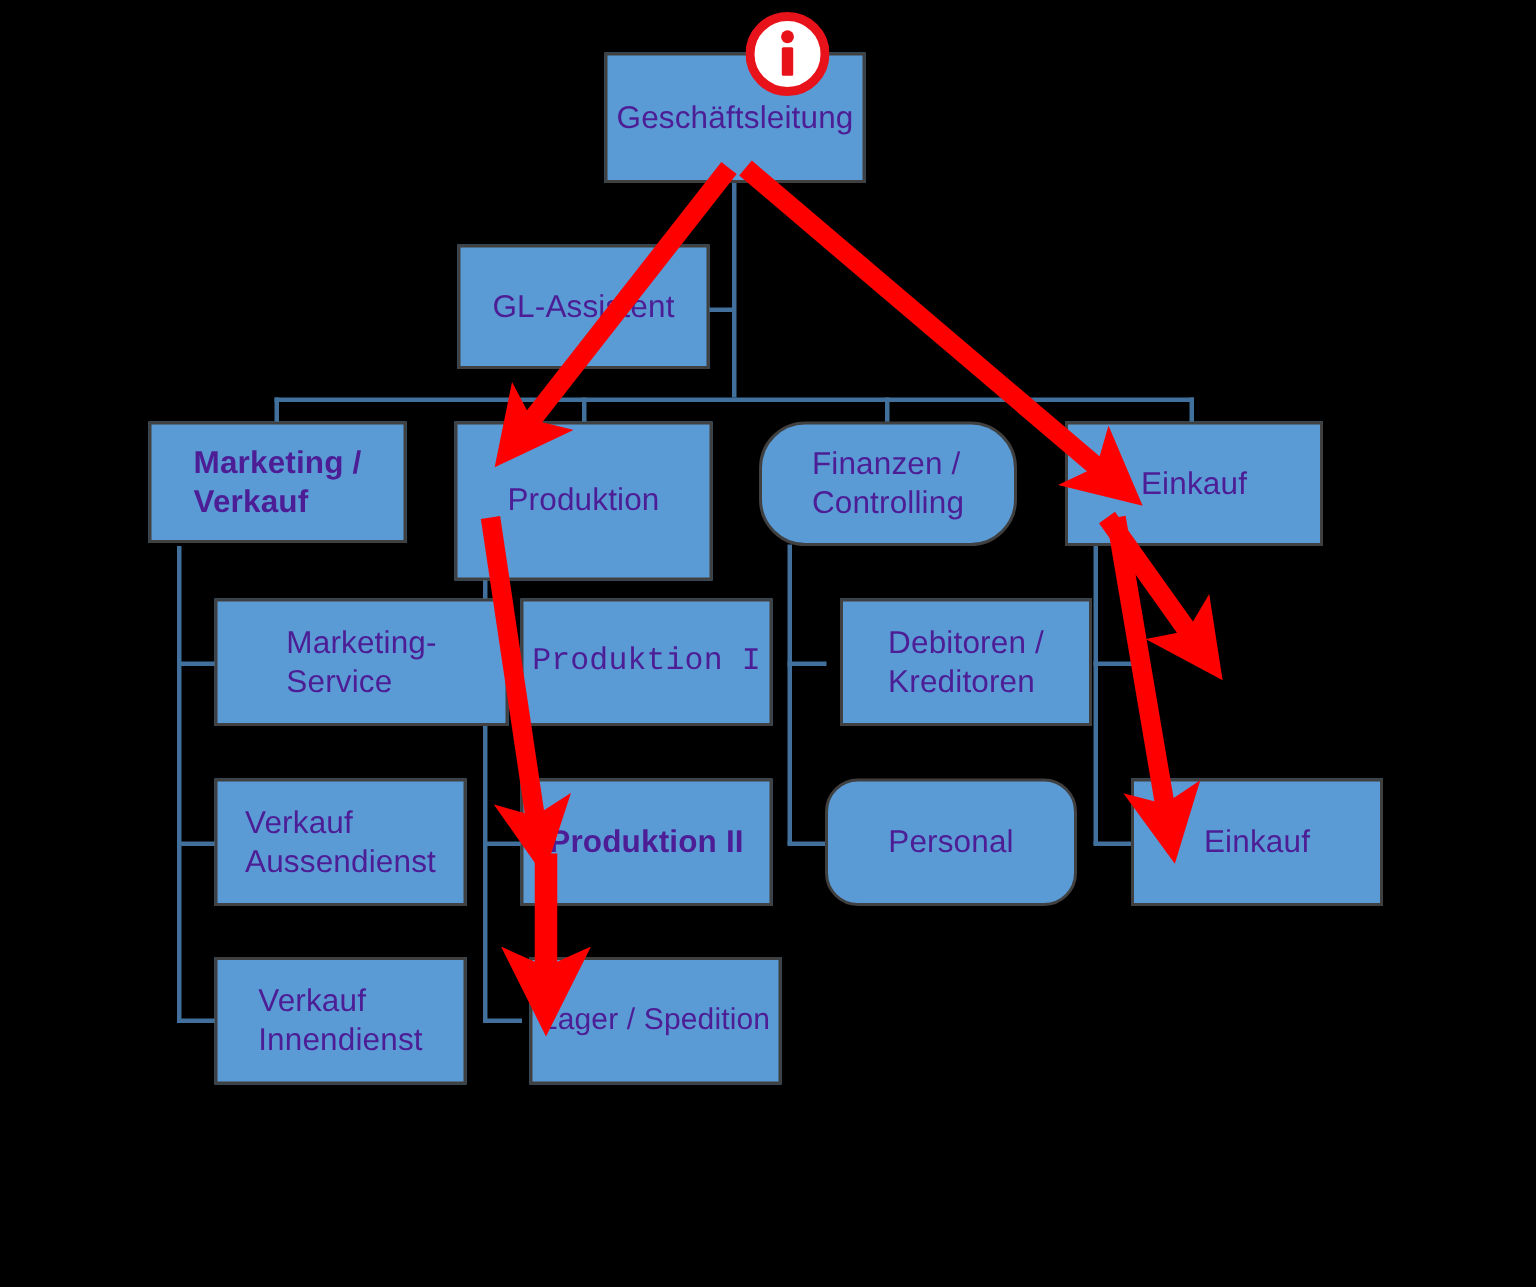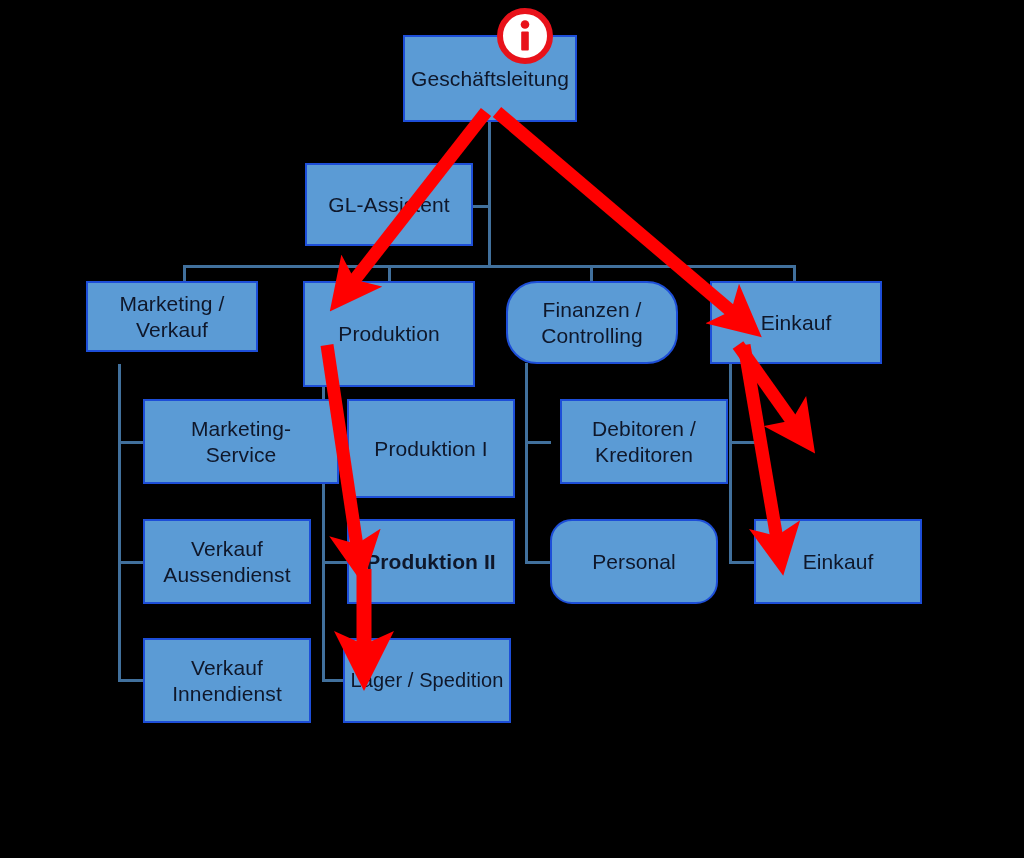--- a/index.html
+++ b/index.html
@@ -15,27 +15,27 @@
     overflow: hidden;
     font-family: "Liberation Sans", sans-serif;
   }
   .conn {
     position: absolute;
     background: #41709C;
   }
   .node {
     position: absolute;
     background: #5B9BD5;
-    border: 2px solid #1d4ed8;
+    border: 2px solid #404040;
     box-sizing: border-box;
     display: flex;
     align-items: center;
     justify-content: center;
-    text-align: center;
-    color: #0f172a;
+    text-align: left;
+    color: #4c1d95;
     font-size: 21px;
     line-height: 1.22;
     font-weight: 400;
     letter-spacing: 0.1px;
     white-space: pre-line;
     padding: 2px 4px;
   }
   .node.small { font-size: 20px; }
   #arrow-layer {
     position: absolute;
@@ -81,37 +81,37 @@
   <div class="conn" style="left:525px; top:561px; width:26px; height:3px;"></div>
 
   <div class="conn" style="left:729px; top:363px; width:3px; height:200px;"></div>
   <div class="conn" style="left:729px; top:441px; width:26px; height:3px;"></div>
   <div class="conn" style="left:729px; top:561px; width:26px; height:3px;"></div>
 
   <div class="node" style="left:403px; top:35px; width:174px; height:87px;">Geschäftsleitung</div>
 
   <div class="node" style="left:305px; top:163px; width:168px; height:83px;">GL-Assistent</div>
 
-  <div class="node" style="left:86px; top:281px; width:172px; height:71px;">Marketing /
+  <div class="node" style="left:99px; top:281px; width:172px; height:81px;font-weight:bold;">Marketing /
 Verkauf</div>
   <div class="node" style="left:303px; top:281px; width:172px; height:106px;">Produktion</div>
   <div class="node" style="left:506px; top:281px; width:172px; height:83px;border-radius:31px;">Finanzen /
 Controlling</div>
   <div class="node" style="left:710px; top:281px; width:172px; height:83px;">Einkauf</div>
 
   <div class="node" style="left:143px; top:399px; width:196px; height:85px;">Marketing-
 Service</div>
   <div class="node" style="left:143px; top:519px; width:168px; height:85px;">Verkauf
 Aussendienst</div>
   <div class="node" style="left:143px; top:638px; width:168px; height:85px;">Verkauf
 Innendienst</div>
 
-  <div class="node" style="left:347px; top:399px; width:168px; height:99px;">Produktion I</div>
+  <div class="node" style="left:347px; top:399px; width:168px; height:85px;font-family:Liberation Mono, monospace;">Produktion I</div>
   <div class="node" style="left:347px; top:519px; width:168px; height:85px;font-weight:bold;">Produktion II</div>
-  <div class="node small" style="left:343px; top:638px; width:168px; height:85px;">Lager / Spedition</div>
+  <div class="node small" style="left:353px; top:638px; width:168px; height:85px;">Lager / Spedition</div>
 
   <div class="node" style="left:560px; top:399px; width:168px; height:85px;">Debitoren /
 Kreditoren</div>
   <div class="node" style="left:550px; top:519px; width:168px; height:85px;border-radius:22px;">Personal</div>
 
   <div class="node" style="left:754px; top:519px; width:168px; height:85px;">Einkauf</div>
 
   <svg id="arrow-layer" viewBox="0 0 1024 858">
     <defs>
       <marker id="ah" markerWidth="4" markerHeight="4" refX="1.6" refY="2" orient="auto" markerUnits="strokeWidth">

